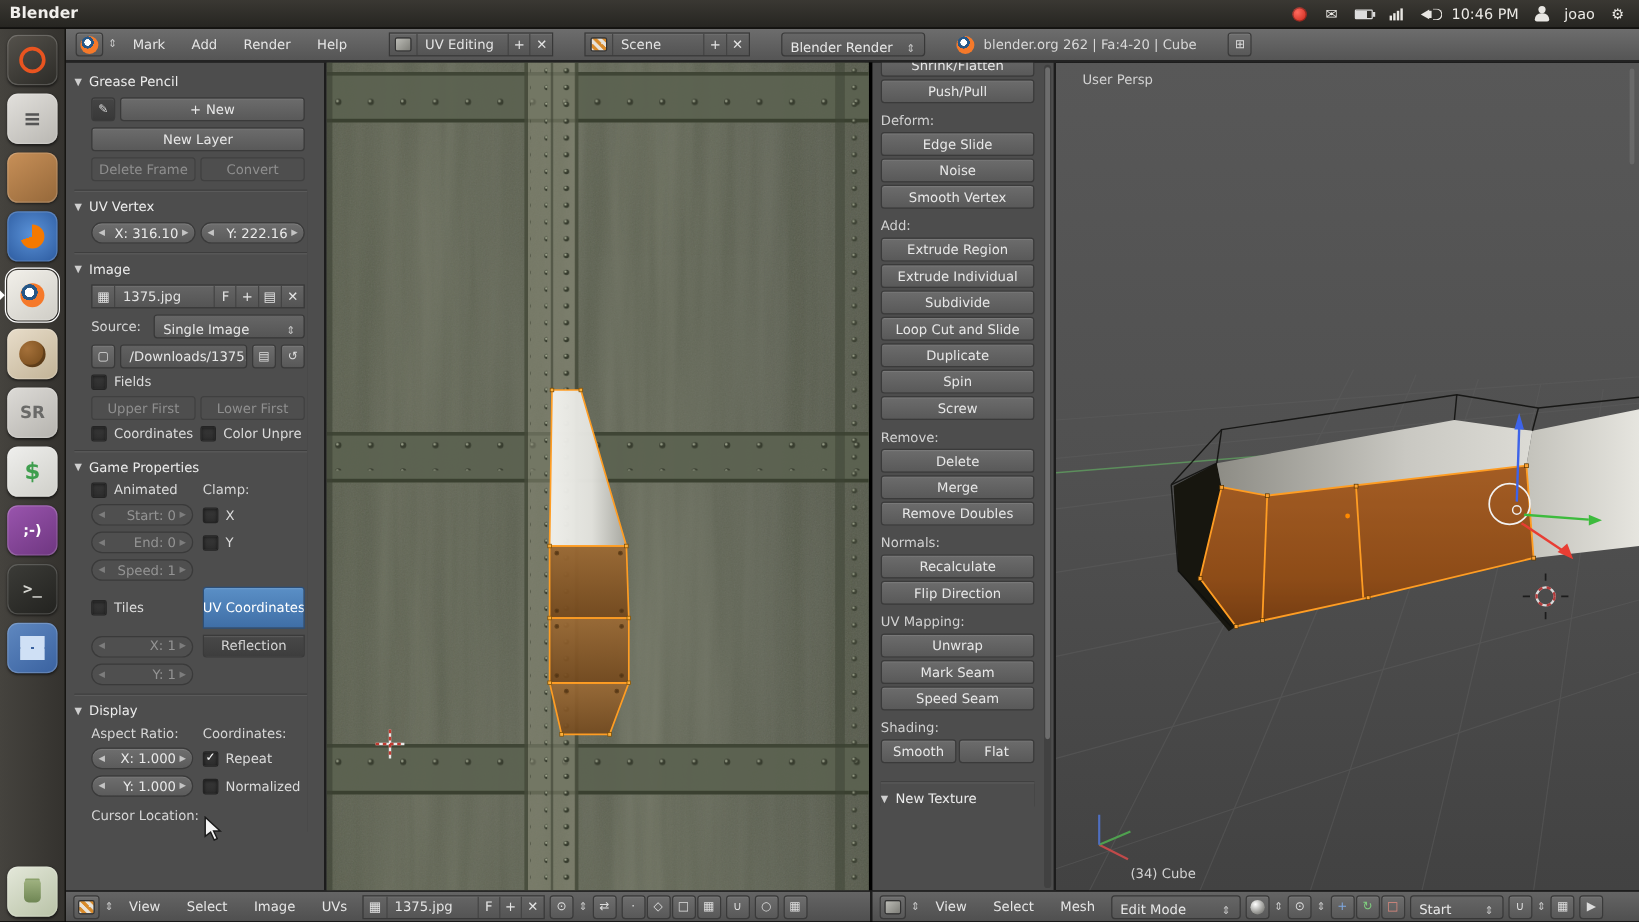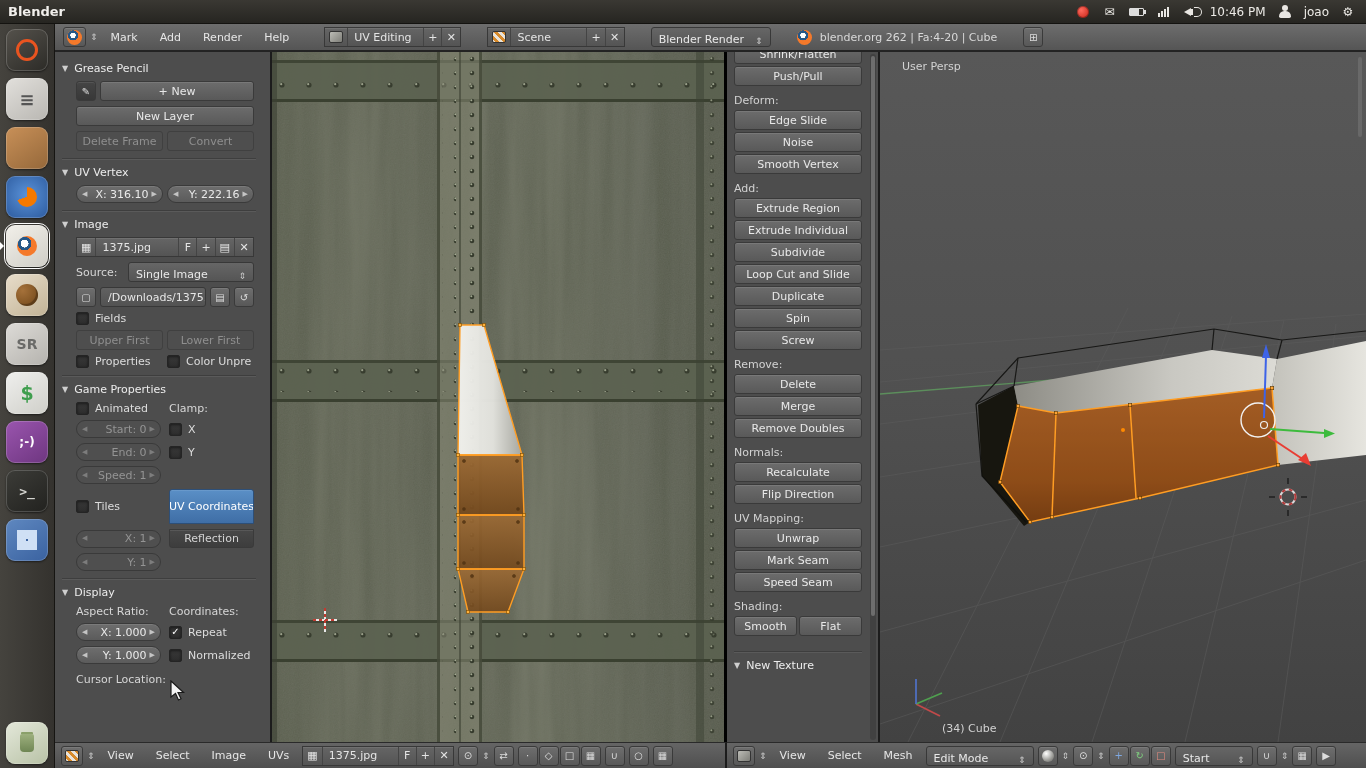--- a/index.html
+++ b/index.html
@@ -341,21 +341,21 @@
           <span class="box"></span>
           <span>Fields</span>
         </div>
         <div class="row">
           <div class="btn dis flex1">Upper First</div>
           <div class="btn dis flex1">Lower First</div>
         </div>
         <div class="row">
           <div class="check flex1">
             <span class="box"></span>
-            <span>Properties</span>
+            <span>Coordinates</span>
           </div>
           <div class="check flex1">
             <span class="box"></span>
             <span>Color Unpre</span>
           </div>
         </div>
       </div>
     </div>
 
     <div class="panel">

